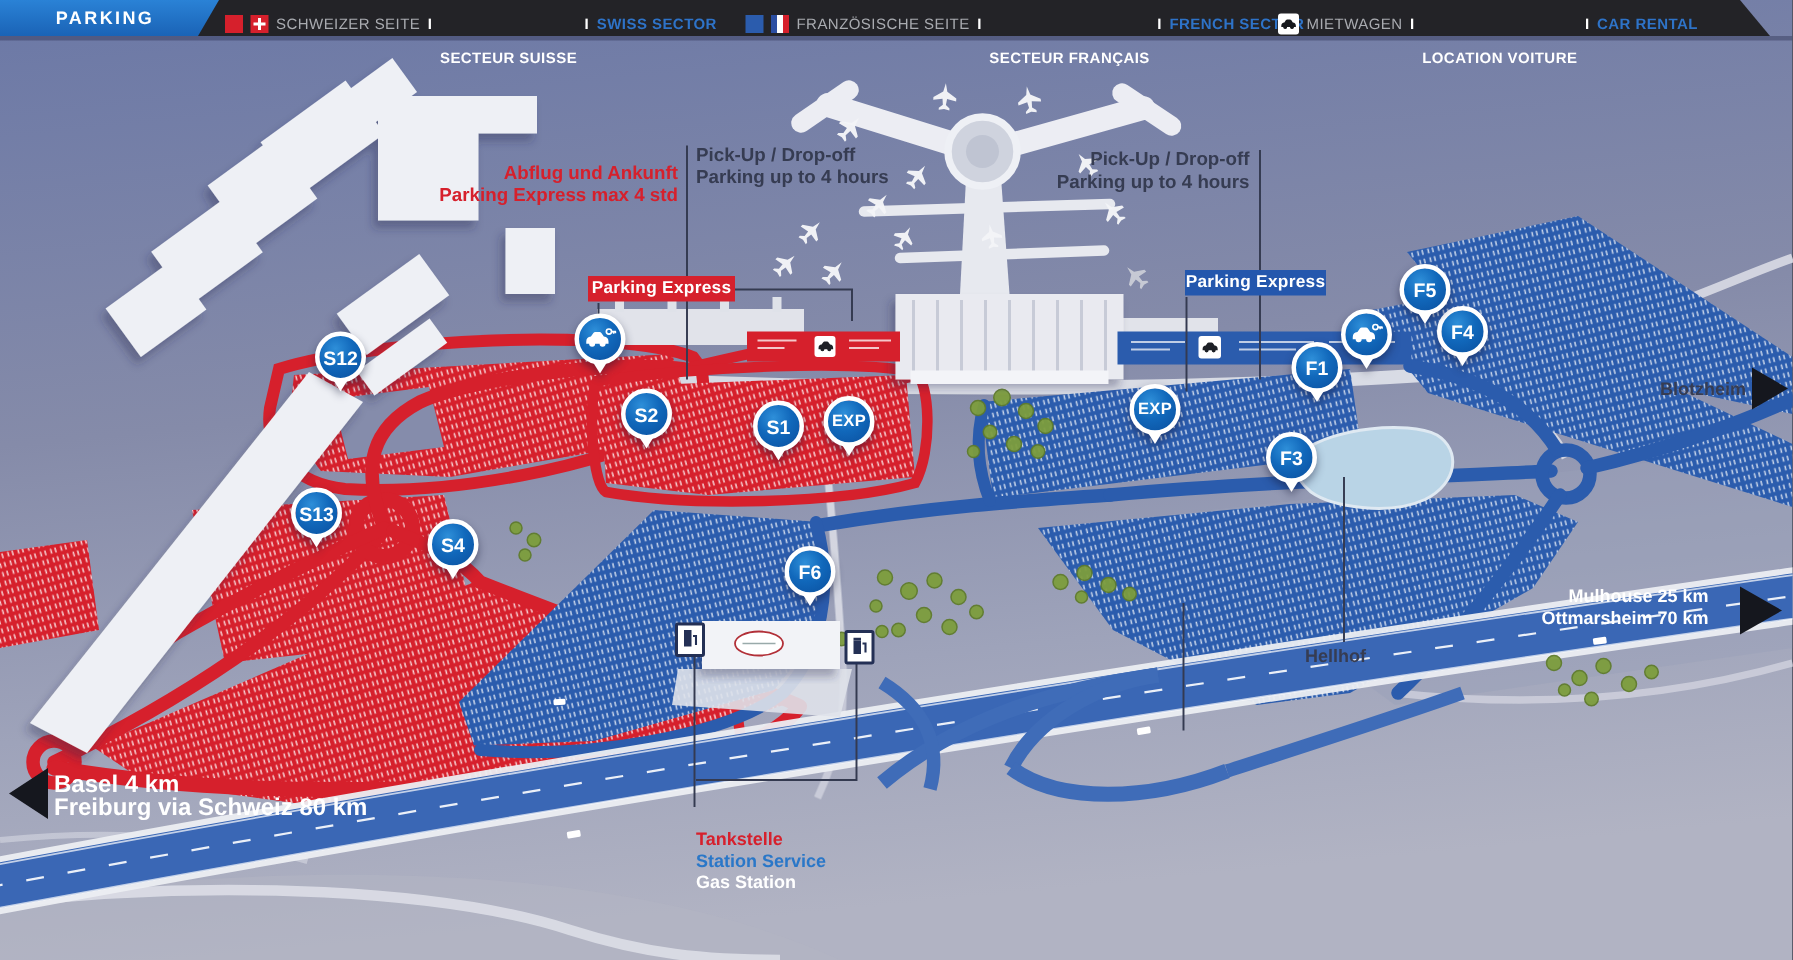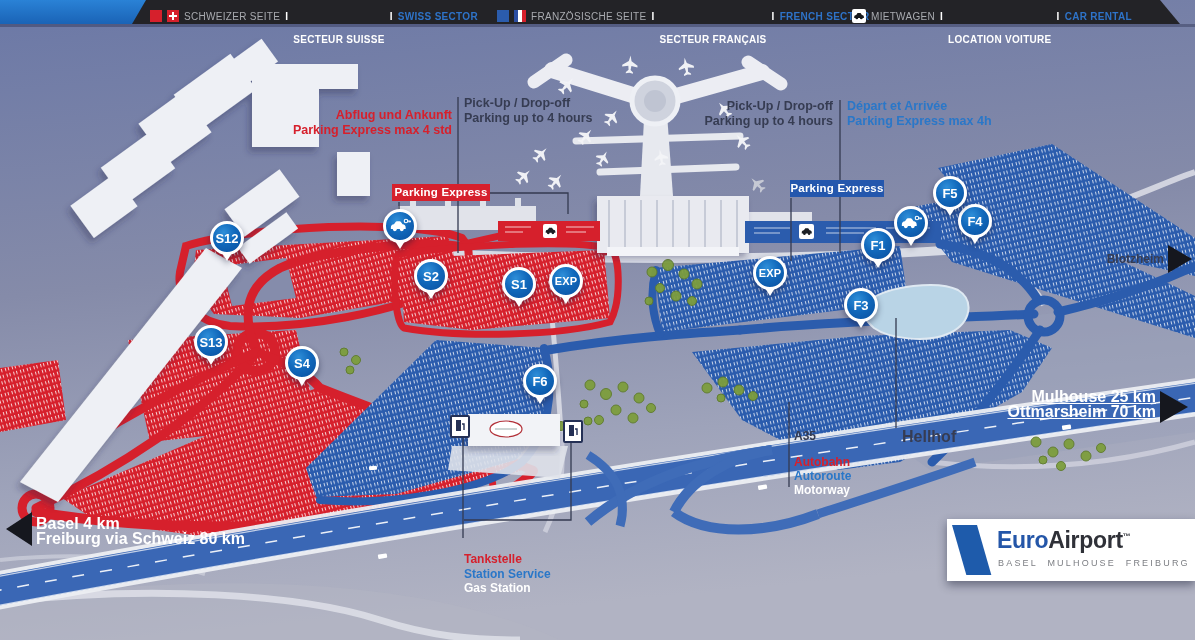--- a/index.html
+++ b/index.html
@@ -304,20 +304,21 @@
       <path d="M896,318 V428"></path>
       <path d="M463,436 V538"></path>
       <path d="M571,441 V520 H464"></path>
     </g>
   </svg>
 
   <div class="header-shade"></div>
   <div class="header">
     <div class="header-dark"></div>
     <div class="header-blue"></div>
+    <div class="h-title">PARKING</div>
 
     <div class="h-group" style="left:150px;">
       <span class="sq sq-red"></span>
       <span class="flag flag-ch"></span>
       <span class="h-de">SCHWEIZER SEITE</span>
       <span class="h-sep">I</span>
       <span class="h-main">SECTEUR SUISSE</span>
       <span class="h-sep">I</span>
       <span class="h-en">SWISS SECTOR</span>
     </div>
@@ -351,51 +352,41 @@
     <div>Parking Express max 4 std</div>
   </div>
   <div class="lbl t-dark" style="left:464px;top:96px;">
     <div>Pick-Up / Drop-off</div>
     <div>Parking up to 4 hours</div>
   </div>
   <div class="lbl t-dark right" style="right:362px;top:99px;">
     <div>Pick-Up / Drop-off</div>
     <div>Parking up to 4 hours</div>
   </div>
-  <div class="lbl t-blue" style="left:847px;top:99px;">
-    <div>Départ et Arrivée</div>
-    <div>Parking Express max 4h</div>
-  </div>
 
   <div class="exp-box exp-red" style="left:392px;top:184px;width:98px;">Parking Express</div>
   <div class="exp-box exp-blue" style="left:790px;top:180px;width:94px;">Parking Express</div>
 
   <div class="lbl t-dark right" style="right:31px;top:252px;font-size:12px;">Blotzheim</div>
   <div class="arrow arrow-right" style="left:1168px;top:245px;"></div>
 
-  <div class="lbl t-white right" style="right:39px;top:390px;font-size:16px;text-decoration:underline;">
+  <div class="lbl t-white right" style="right:56px;top:390px;font-size:12px;">
     <div>Mulhouse 25 km</div>
     <div>Ottmarsheim 70 km</div>
   </div>
   <div class="arrow arrow-right" style="left:1160px;top:391px;border-top-width:16px;border-bottom-width:16px;border-left-width:28px;"></div>
 
   <div class="lbl t-white" style="left:36px;top:517px;font-size:16px;">
     <div>Basel 4 km</div>
     <div>Freiburg via Schweiz 80 km</div>
   </div>
   <div class="arrow arrow-left" style="left:6px;top:512px;"></div>
 
-  <div class="lbl" style="left:794px;top:429px;font-size:12px;line-height:14px;">
-    <div class="t-dark">A35</div>
-    <div class="t-red">Autobahn</div>
-    <div class="t-blue">Autoroute</div>
-    <div class="t-white">Motorway</div>
-  </div>
-
-  <div class="lbl t-dark" style="left:902px;top:430px;font-size:16px;">Hellhof</div>
+
+  <div class="lbl t-dark" style="left:870px;top:430px;font-size:12px;">Hellhof</div>
 
   <div class="lbl" style="left:464px;top:540px;font-size:12px;line-height:14.5px;">
     <div class="t-red">Tankstelle</div>
     <div class="t-blue">Station Service</div>
     <div class="t-white">Gas Station</div>
   </div>
   <div class="pump" style="left:450px;top:415px;">
     <svg width="10" height="13" viewBox="0 0 10 13">
         <rect x="1" y="2" width="5" height="9" fill="#243055"></rect>
         <rect x="1" y="0" width="5" height="2" fill="#243055"></rect>
@@ -481,19 +472,14 @@
             <path d="M2 10 c0,-2.5 1.2,-3.6 3.4,-3.8 l1.8,-2.6 c0.3,-0.5 0.8,-0.7 1.4,-0.7 h3 c0.6,0 1.1,0.2 1.4,0.7 l1.8,2.6 c2.2,0.2 3.4,1.3 3.4,3.8 v1.4 h-2.1 a2.2,2.2 0 0 1 -4.4,0 h-3.2 a2.2,2.2 0 0 1 -4.4,0 H2 Z"></path>
         <circle cx="6.4" cy="11.6" r="1.5"></circle>
             <circle cx="13.8" cy="11.6" r="1.5"></circle>
           </g>
         <circle cx="18.5" cy="2.6" r="1.9" fill="none" stroke="#fff" stroke-width="1.2"></circle>
         <path d="M20.3 2.6 h3.4 M21.9 2.6 v1.6 M23.3 2.6 v1.2" stroke="#fff" stroke-width="1.2" fill="none"></path>
       </svg>
     </div>
     </div>
 
-  <div class="logo">
-    <div class="logo-stripe"></div>
-    <div class="logo-brand"><span class="logo-euro">Euro</span><span class="logo-airport">Airport</span><span class="logo-tm">™</span></div>
-    <div class="logo-sub">BASEL MULHOUSE FREIBURG</div>
-  </div>
 
 </div>
 
 </body></html>

